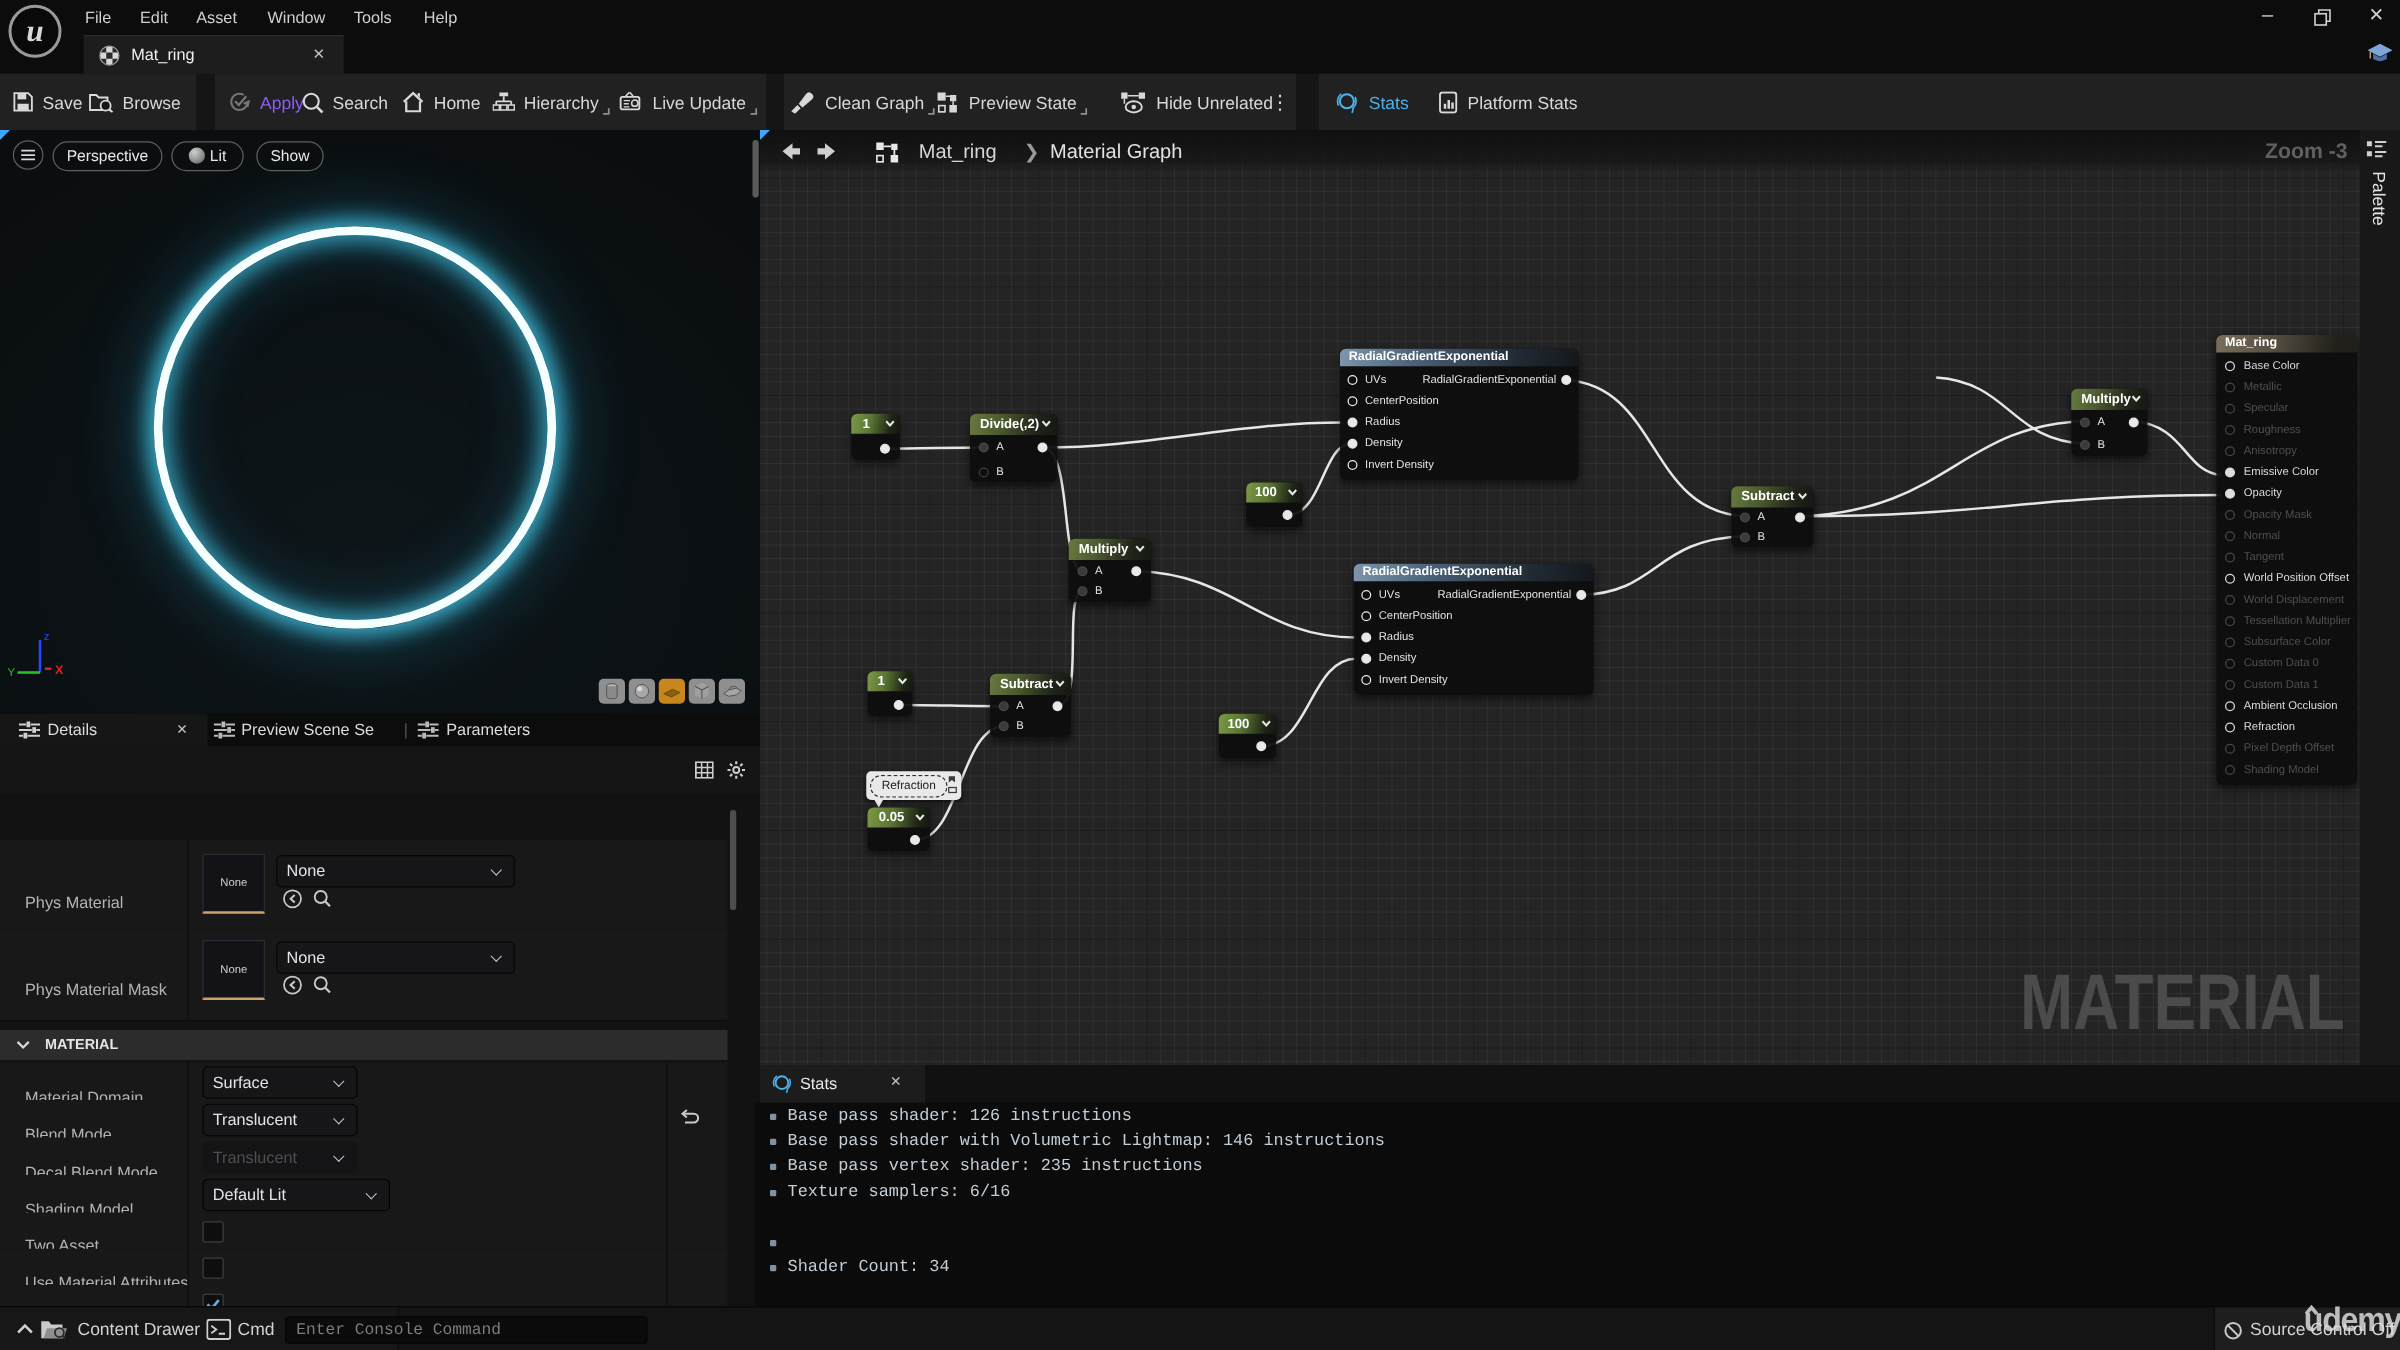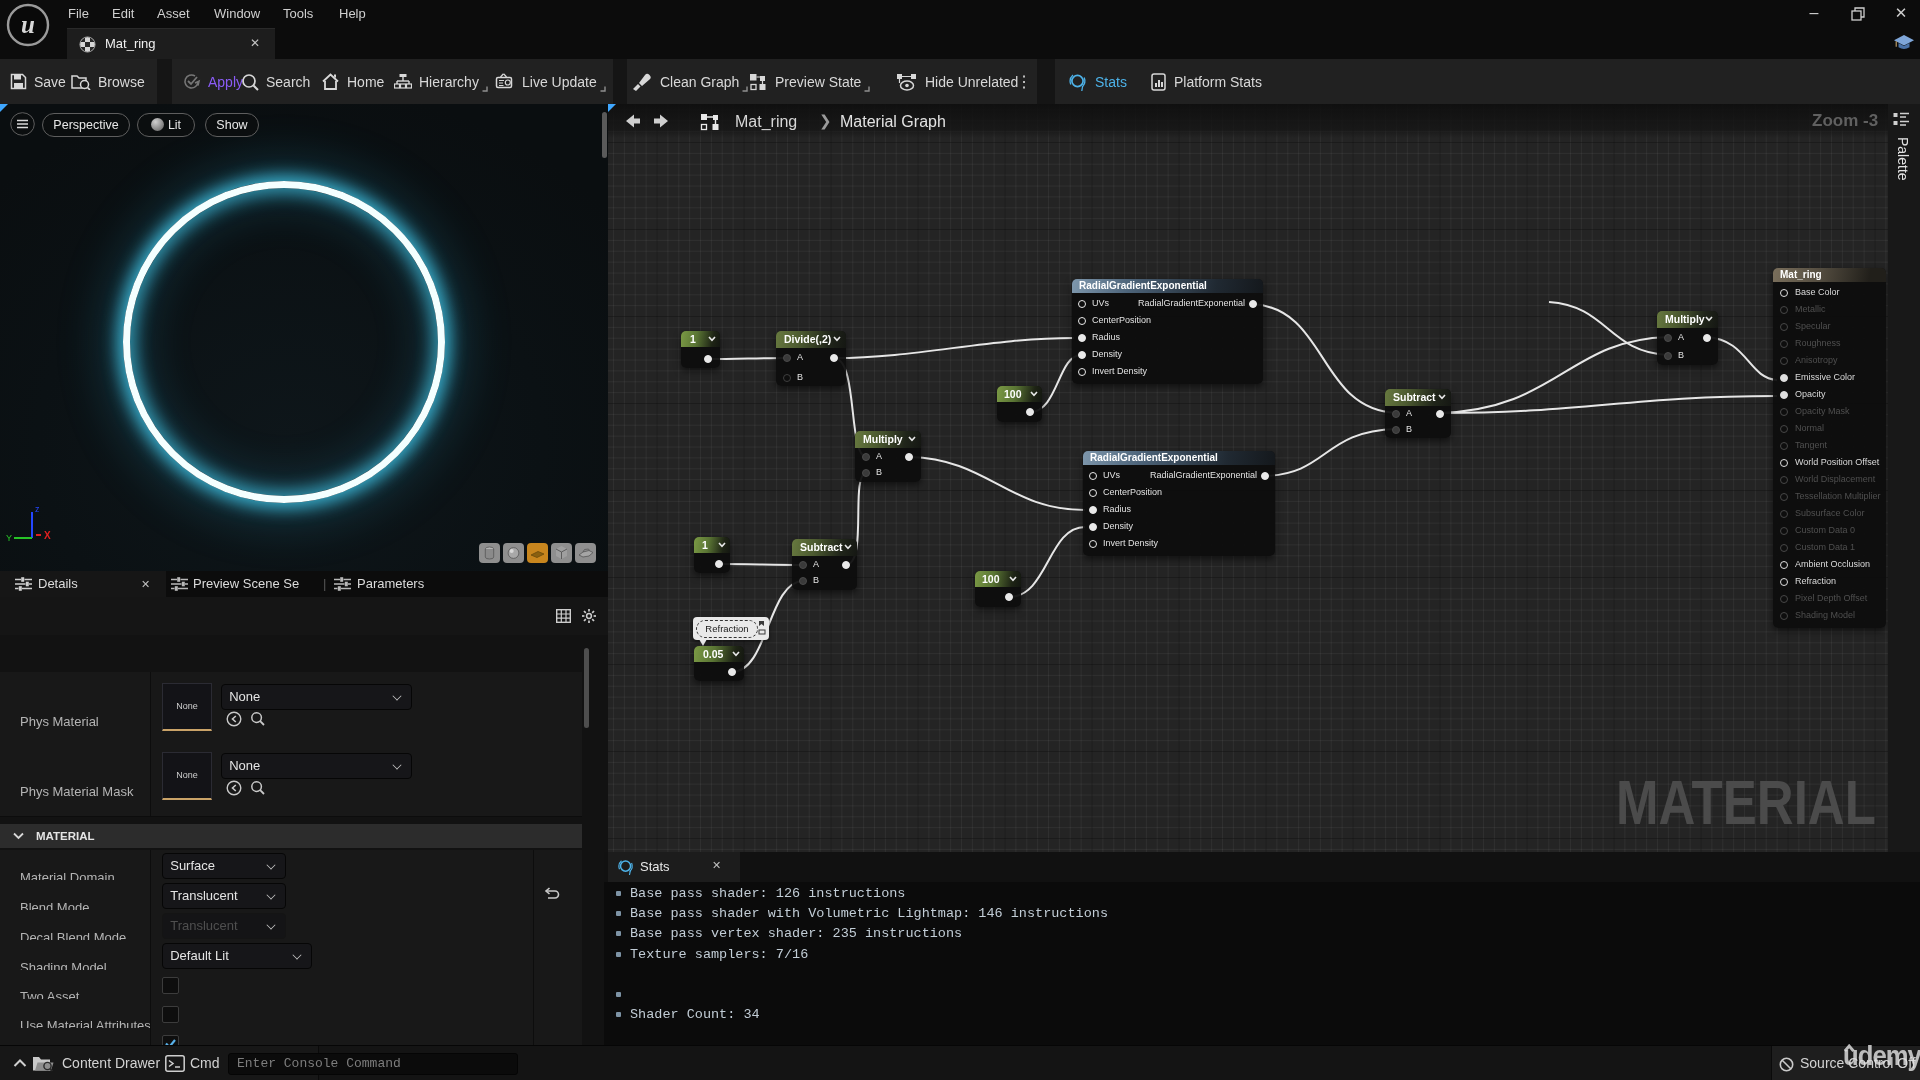--- a/index.html
+++ b/index.html
@@ -683,21 +683,21 @@
           <path d="M16.2 5.5 a8.5 8.5 0 0 1 -2.2 9.5" fill="none" stroke="#4db2e8" stroke-width="1.3"></path>
           <path d="M2.8 12.5 a8.5 8.5 0 0 1 2.2-9.5" fill="none" stroke="#4db2e8" stroke-width="1.3"></path>
           <text x="13" y="18.5" fill="#4db2e8" font-size="9" font-weight="bold" font-style="italic">i</text>
         </svg>
       <span style="position:absolute;left:32px;top:7px">Stats</span>
       <span style="position:absolute;left:104px;top:7px;font-size:11px;color:#c0c0c0">✕</span>
     </div>
     <div class="statline" style="top:34px">Base pass shader: 126 instructions</div>
     <div class="statline" style="top:54px">Base pass shader with Volumetric Lightmap: 146 instructions</div>
     <div class="statline" style="top:74px">Base pass vertex shader: 235 instructions</div>
-    <div class="statline" style="top:95px">Texture samplers: 7/16</div>
+    <div class="statline" style="top:95px">Texture samplers: 6/16</div>
     <div class="statline" style="top:135px">&nbsp;</div>
     <div class="statline" style="top:155px">Shader Count: 34</div>
   </div>
 
   <div class="abs statusbar" id="statusbar">
     <div style="position:absolute;left:0;top:0;width:318px;height:35px;background:#171717;border-right:1px solid #0a0a0a"></div>
     <div style="position:absolute;left:1771px;top:0;width:149px;height:35px;background:#1e1e1e;border-left:1px solid #0a0a0a"></div>
     <svg style="position:absolute;left:13px;top:12px" width="14" height="10" viewBox="0 0 14 10">
         <path d="M1.5 8 L7 2.5 L12.5 8" fill="none" stroke="#cfcfcf" stroke-width="2"></path>
       </svg>

